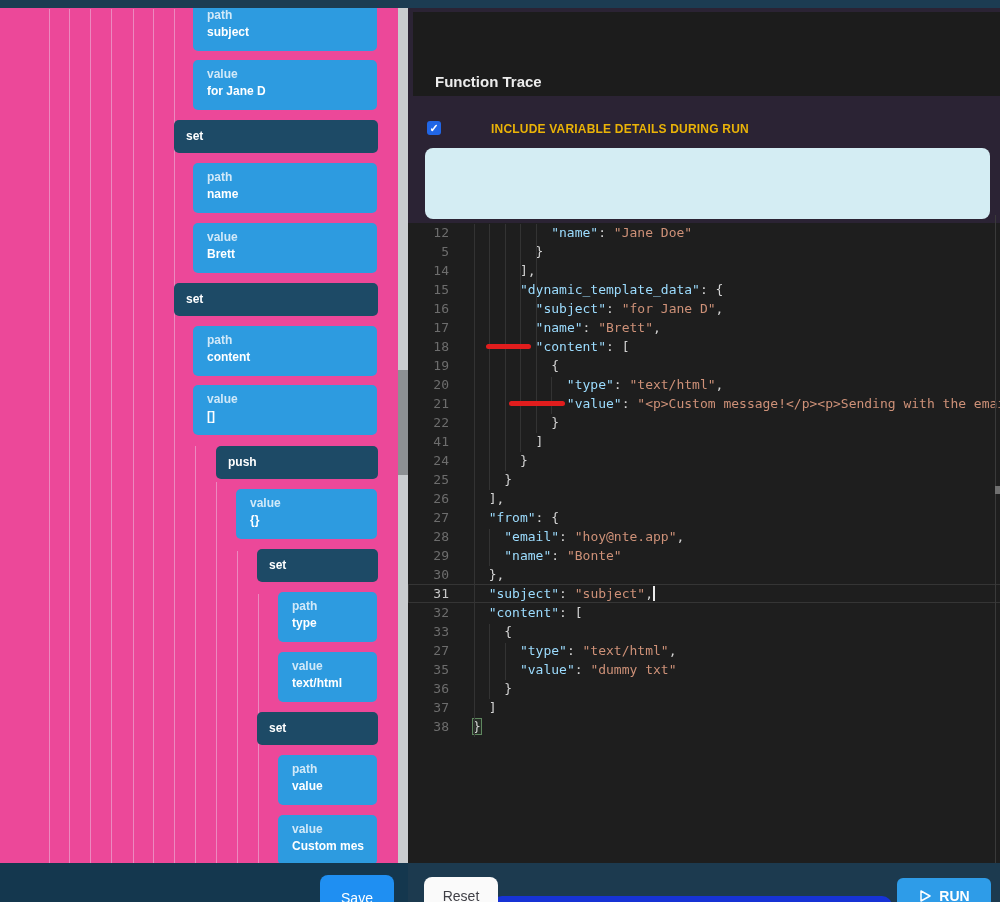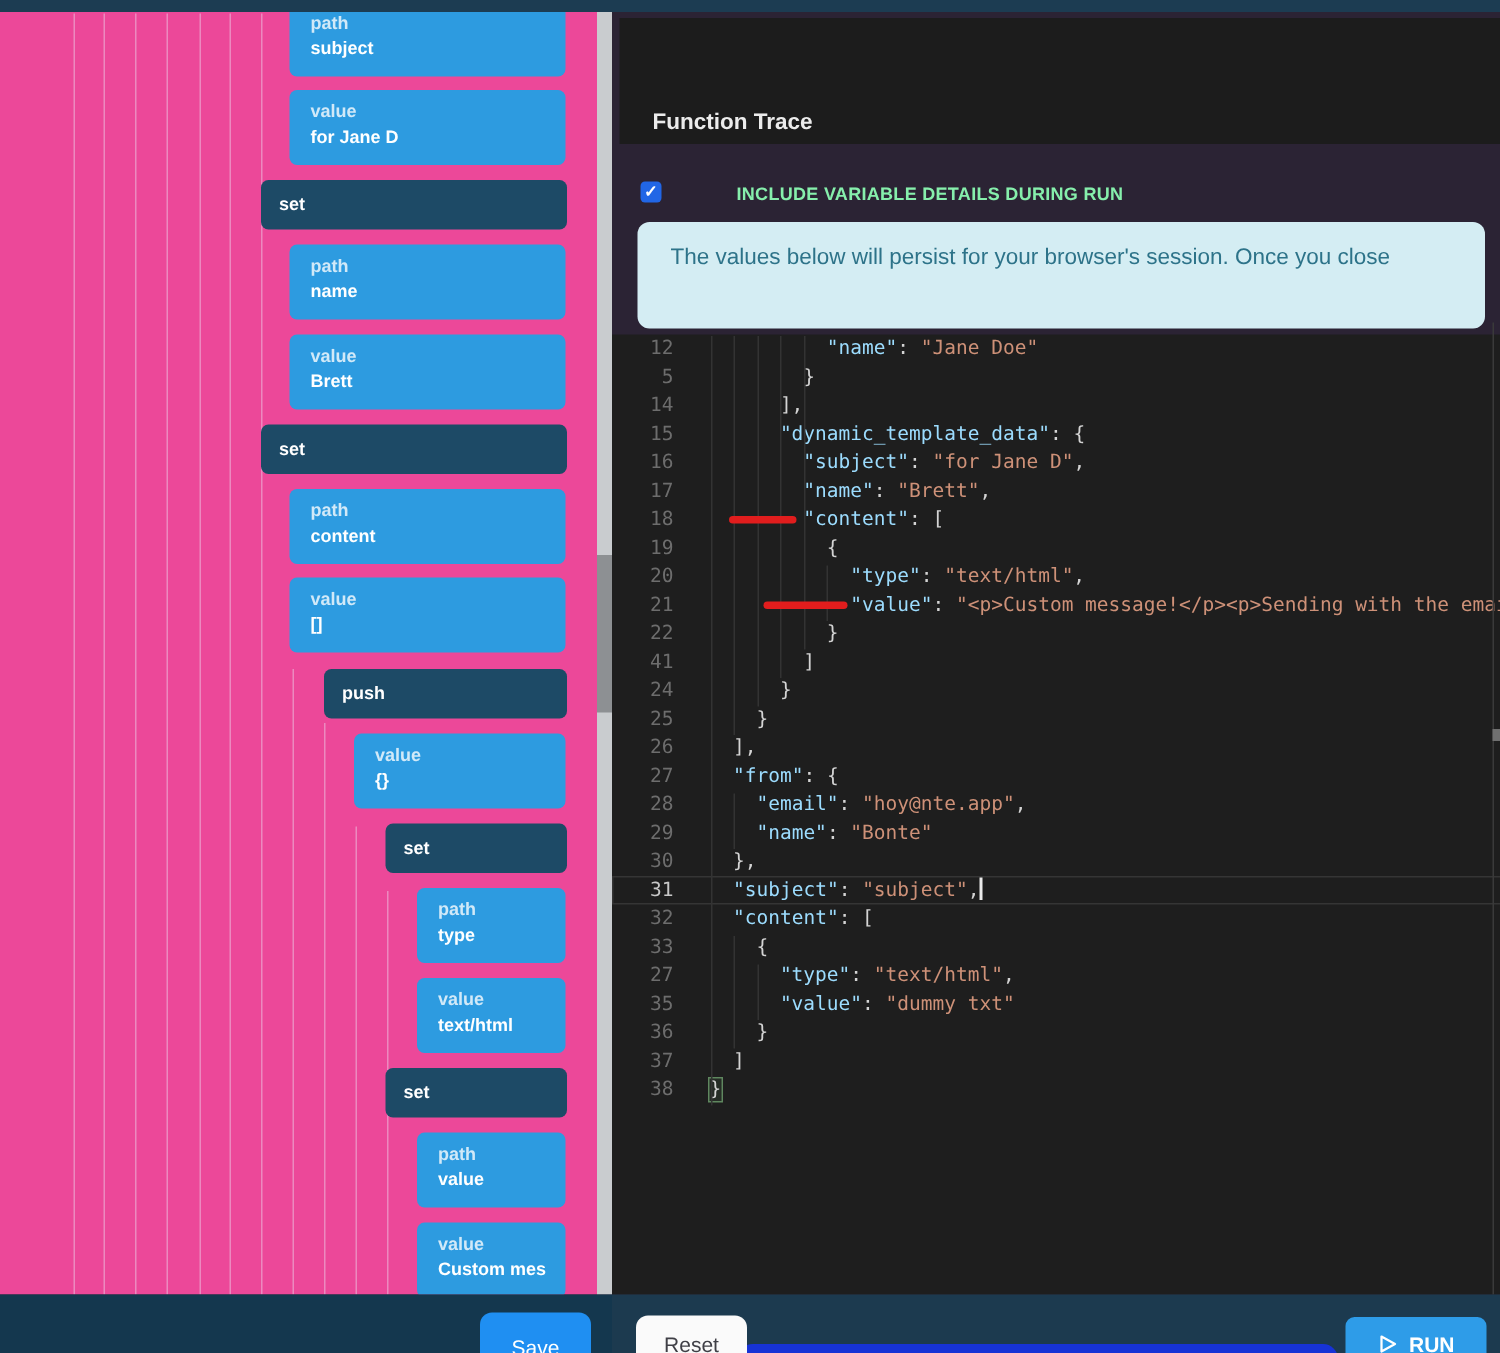--- a/index.html
+++ b/index.html
@@ -32,21 +32,21 @@
   
   #right-panel{left:408px;top:8px;width:592px;height:894px;background:#2b2334;overflow:hidden;}
   #rp-header{position:absolute;left:5px;top:4px;width:587px;height:84px;background:#1c1c1c;}
   #rp-title{position:absolute;left:22px;top:18px;font-size:15px;font-weight:bold;color:#ececec;margin-top:43px;}
   #rp-subtitle{position:absolute;left:22px;top:41px;font-size:15px;color:#9b9ba1;}
 
   
   #settings{position:absolute;left:0;top:88px;width:592px;height:127px;background:#2b2334;z-index:6;}
   #checkbox{position:absolute;left:19px;top:25px;width:14px;height:14px;background:#2166e6;border-radius:3px;
             color:#fff;font-size:11px;line-height:14px;text-align:center;font-weight:bold;}
-  #checkbox-label{position:absolute;left:39px;top:26px;font-size:12px;font-weight:bold;color:#86efac;letter-spacing:0.2px;padding-left:44px;}
+  #checkbox-label{position:absolute;left:39px;top:26px;font-size:12px;font-weight:bold;color:#eab308;letter-spacing:0.2px;padding-left:44px;}
   #notice{position:absolute;left:17px;top:52px;width:565px;height:71px;background:#d4edf3;border-radius:8px;
           color:#2d7389;font-size:15px;line-height:27px;padding:10px 20px 0 22px;box-sizing:border-box;}
 
   
   #editor{left:408px;top:215px;width:592px;height:648px;background:#1e1e1e;overflow:hidden;z-index:4;}
   #code-lines{position:absolute;left:0;top:8px;width:640px;}
   .cl{height:19px;line-height:19px;font-family:"DejaVu Sans Mono", monospace;font-size:13px;white-space:pre;position:relative;}
   .cl .ln{display:inline-block;width:41px;text-align:right;color:#6d6d6d;vertical-align:top;}
   .cl .code{display:inline-block;vertical-align:top;}
   .cl.active{outline:1px solid rgba(200,200,200,0.14);outline-offset:-1px;}
@@ -155,21 +155,21 @@
 <div id="save-btn" class="abs">Save</div>
 
 <div id="right-panel" class="abs">
   <div id="rp-header">
     <div id="rp-title">Function Trace</div>
   </div>
   <div id="settings">
     <div id="checkbox">✓</div>
     <div id="checkbox-label">INCLUDE VARIABLE DETAILS DURING RUN</div>
     <div id="notice">
-      <span>The values below will persist for your browser's session. Once you close</span><br>
+      <br>
     </div>
   </div>
 </div>
 
 <div id="editor" class="abs">
   <div id="ed-guides">
       <div class="eguide" style="left: 66px; top: 9px; height: 513px;"></div>
       <div class="eguide" style="left: 81px; top: 9px; height: 266px;"></div>
       <div class="eguide" style="left: 81px; top: 314px; height: 37px;"></div>
       <div class="eguide" style="left: 81px; top: 409px; height: 75px;"></div>

